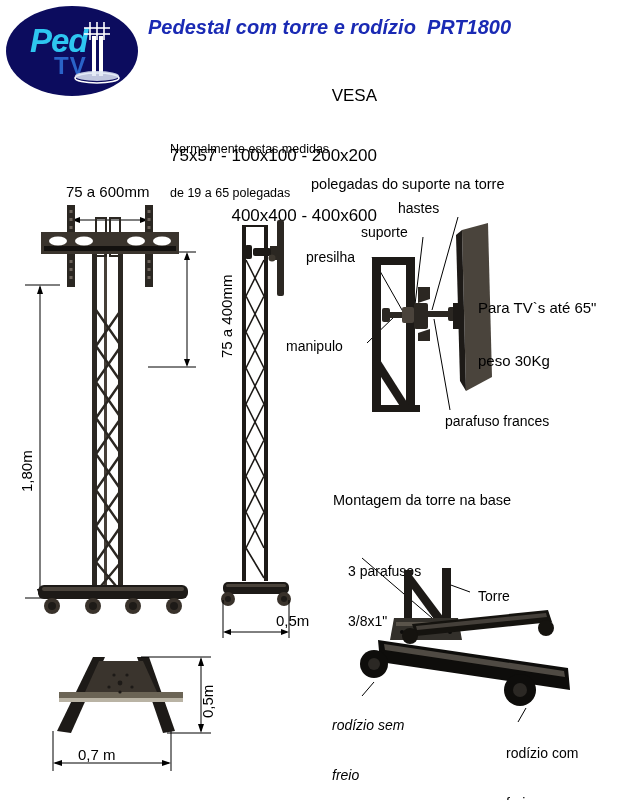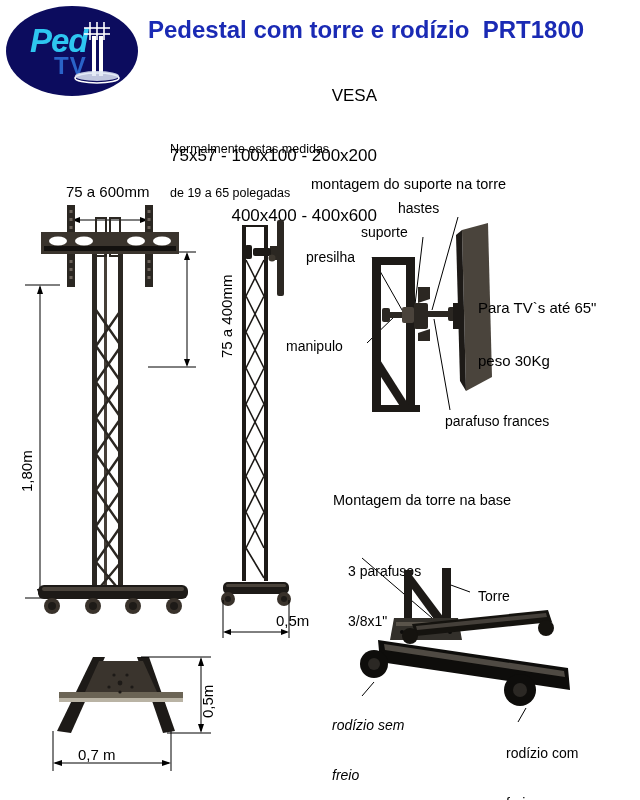--- a/index.html
+++ b/index.html
@@ -11,21 +11,21 @@
   
   #logo{left:6px;top:6px;width:132px;height:90px;}
   #logo .oval{position:absolute;left:0;top:0;width:132px;height:90px;
        border-radius:50%/50%;background:#0c0c5e;}
   #ped{position:absolute;left:24px;top:16px;font-size:33px;font-weight:bold;
        color:#2ec6f0;font-style:italic;letter-spacing:-1px;}
   #tv{position:absolute;left:48px;top:46px;font-size:24px;font-weight:bold;
        color:#2a63c8;letter-spacing:1px;}
   #logo svg{position:absolute;left:0;top:0;}
 
-  #title{left:148px;top:16px;font-size:24px;font-weight:bold;color:#1a2ab4;}
+  #title{left:148px;top:16px;font-size:20px;font-weight:bold;color:#1a2ab4;font-style:italic;}
   #vesa{left:170px;top:46px;font-size:17px;text-align:right;}
   #vesanote{left:170px;top:112px;font-size:12.5px;}
 
   
   .lbl{font-size:14px;}
   .rot90{transform:rotate(-90deg);transform-origin:0 0;}
 
   #dim-75-600{left:66px;top:183px;font-size:15px;}
   #dim-75-400{left:218px;top:358px;font-size:15px;}
   #dim-180{left:18px;top:492px;font-size:15px;}
@@ -242,21 +242,21 @@
     <line x1="38" y1="96" x2="38" y2="136"></line>
     <line x1="156" y1="96" x2="156" y2="136"></line>
     <line x1="40" y1="128" x2="154" y2="128"></line>
     <polygon points="38,128 47,125 47,131" fill="#000" stroke="none"></polygon>
     <polygon points="156,128 147,125 147,131" fill="#000" stroke="none"></polygon>
   </g>
 </svg>
 <div class="abs t lbl rot90" id="dim-05m-top">0,5m</div>
 <div class="abs t lbl" id="dim-07m">0,7 m</div>
 
-<div class="abs t lbl" id="h-montagem-suporte">montagem do suporte na torre</div>
+<div class="abs t lbl" id="h-montagem-suporte">polegadas do suporte na torre</div>
 
 <svg class="abs" style="left:310px;top:195px;" width="330" height="240" viewBox="0 0 330 240">
 
   <g stroke="#000" stroke-width="1" fill="none">
     <line x1="148" y1="22" x2="122" y2="115"></line>
     <line x1="113" y1="42" x2="104" y2="118"></line>
     <line x1="62" y1="62" x2="96" y2="122"></line>
     <line x1="57" y1="148" x2="86" y2="120"></line>
     <line x1="140" y1="215" x2="124" y2="124"></line>
   </g>

